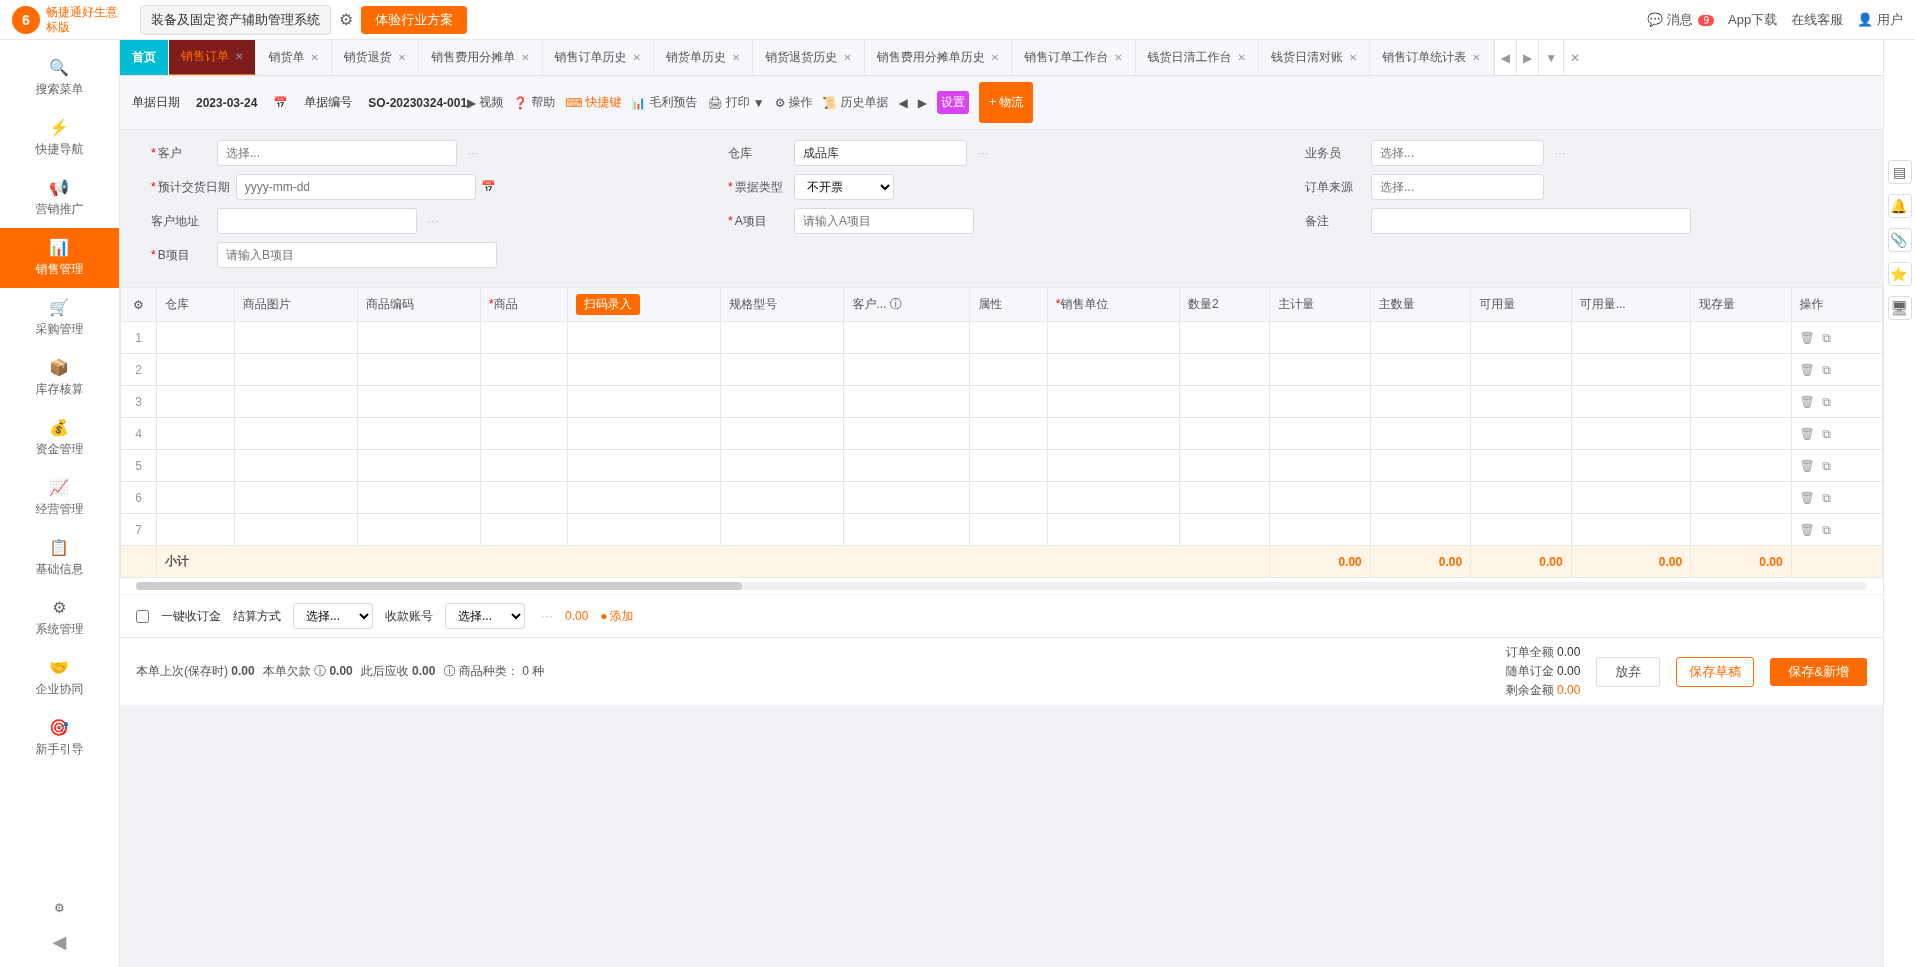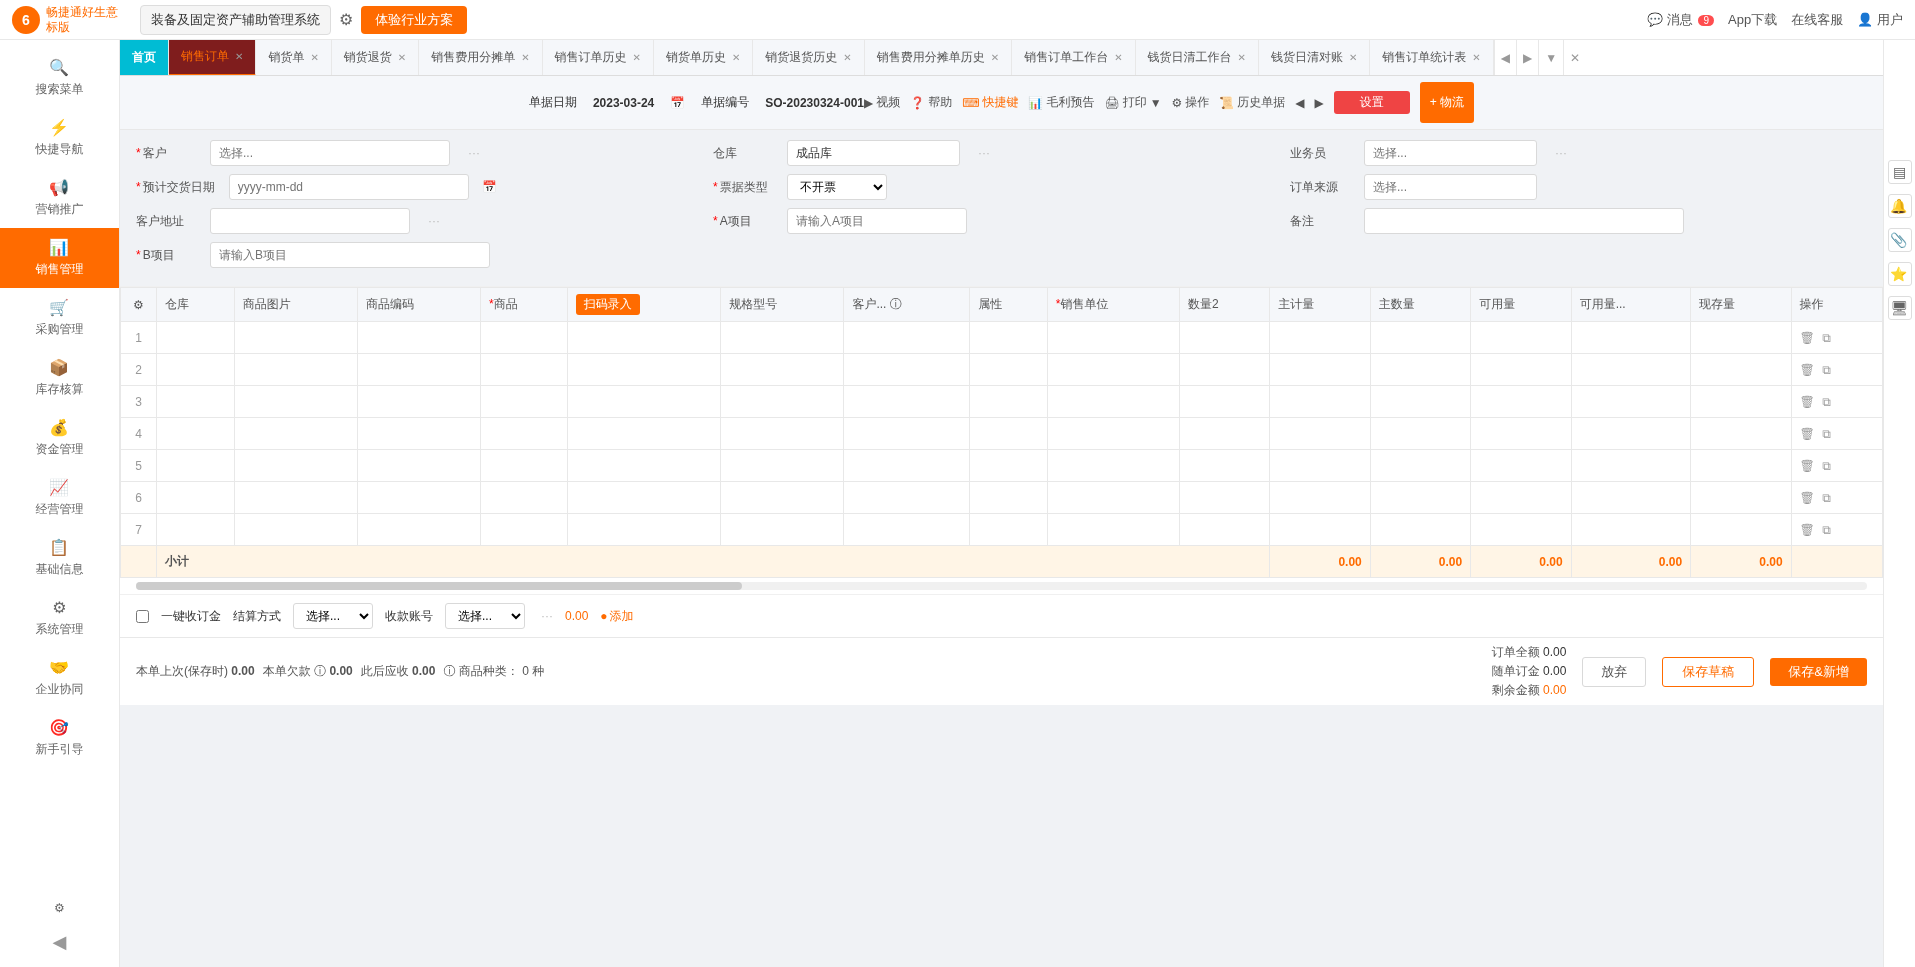--- a/index.html
+++ b/index.html
@@ -37,30 +37,30 @@
 
     
     .tab-bar { display: flex; align-items: center; background: #fff; border-bottom: 1px solid #ddd; padding: 0 0 0 0; height: 36px; overflow: hidden; }
     .tab-item { display: flex; align-items: center; padding: 0 12px; height: 36px; border-right: 1px solid #e8e8e8; cursor: pointer; white-space: nowrap; font-size: 12px; color: #555; gap: 4px; background: #f5f7fa; }
     .tab-item.active { background: #7f1d1d; color: #ff6b00; border-bottom: 2px solid #ff6b00; }
     .tab-item .close { color: #999; font-size: 10px; margin-left: 2px; }
     .tab-item.home { background: #00bcd4; color: white; font-weight: bold; }
     .tab-nav-btn { padding: 0 6px; height: 36px; display: flex; align-items: center; cursor: pointer; color: #999; border-left: 1px solid #e8e8e8; }
 
     
-    .form-toolbar { display: flex; align-items: center; justify-content: center; padding: 6px 12px; background: #f5f7fa; border-bottom: 1px solid #e8e8e8; }
+    .form-toolbar { display: flex; align-items: center; justify-content: flex-start; padding: 6px 12px; background: #f5f7fa; border-bottom: 1px solid #e8e8e8; }
     .form-toolbar-left { display: flex; align-items: center; gap: 16px; font-size: 12px; }
     .form-toolbar-right { display: flex; align-items: center; gap: 10px; font-size: 12px; color: #555; }
     .toolbar-btn { display: flex; align-items: center; gap: 3px; cursor: pointer; color: #555; }
     .toolbar-btn.orange { color: #ff6b00; }
 
     
     .form-section { padding: 10px 16px; border-bottom: 1px solid #f0f0f0; }
     .form-row { display: flex; align-items: center; gap: 0; margin-bottom: 8px; flex-wrap: wrap; }
-    .form-field { display: flex; align-items: center; flex: 1; min-width: 200px; gap: 14px; margin-right: 20px; }
+    .form-field { display: flex; align-items: center; flex: 1; min-width: 200px; gap: 6px; margin-right: 20px; margin-left: 15px; }
     .form-label { color: #555; white-space: nowrap; font-size: 12px; min-width: 60px; }
     .required-mark { color: red; margin-right: 2px; }
     .form-input { border: 1px solid #d9d9d9; border-radius: 3px; padding: 3px 8px; font-size: 12px; color: #333; background: #fff; min-width: 120px; height: 26px; }
     .form-input.placeholder { color: #bbb; }
     .form-input-wide { min-width: 240px; }
     .form-dots { color: #bbb; margin-left: 4px; cursor: pointer; }
     .form-select { border: 1px solid #d9d9d9; border-radius: 3px; padding: 3px 8px; font-size: 12px; min-width: 100px; height: 26px; background: #fff; }
 
     
     .sub-tabs { display: flex; align-items: center; padding: 6px 16px 0; border-bottom: 1px solid #e8e8e8; background: #fff; }
@@ -93,25 +93,25 @@
     .right-action-btn { width: 24px; height: 24px; border: 1px solid #ddd; border-radius: 3px; display: flex; align-items: center; justify-content: center; cursor: pointer; color: #666; font-size: 14px; }
 
     
     .bottom-bar { display: flex; align-items: center; justify-content: space-between; padding: 6px 16px; background: #fff; border-top: 1px solid #e8e8e8; font-size: 12px; }
     .bottom-bar-left { display: flex; align-items: center; gap: 8px; color: #555; }
     .bottom-bar-right { display: flex; align-items: center; gap: 16px; }
     .order-summary { display: flex; flex-direction: column; align-items: flex-end; font-size: 12px; gap: 2px; color: #555; }
     .order-summary span.val { color: #333; }
     .order-summary span.orange { color: #ff6b00; }
     .btn-discard { border: 1px solid #d9d9d9; background: #fff; color: #555; padding: 5px 18px; border-radius: 3px; cursor: pointer; font-size: 13px; }
-    .btn-save-draft { border: 1px solid #ff6b00; background: #fff; color: #ff6b00; padding: 5px 19px; border-radius: 3px; cursor: pointer; font-size: 13px; }
+    .btn-save-draft { border: 1px solid #ff6b00; background: #fff; color: #ff6b00; padding: 5px 12px; border-radius: 3px; cursor: pointer; font-size: 13px; }
     .btn-save-new { background: #ff6b00; color: white; border: none; padding: 5px 18px; border-radius: 3px; cursor: pointer; font-size: 13px; }
 
     .gear-icon-top { color: #666; cursor: pointer; font-size: 16px; }
-    .orange-settings { background: #ef4444; color: white; padding: 3px 26px; border-radius: 3px; font-size: 12px; cursor: pointer; }
+    .orange-settings { background: #d946ef; color: white; padding: 3px 4px; border-radius: 3px; font-size: 12px; cursor: pointer; }
   </style>
 </head>
 <body>
 
 <div class="top-bar">
   <div class="top-bar-left">
     <div class="logo-area">
       <div class="logo-icon">
         <span>6</span>
       </div>

